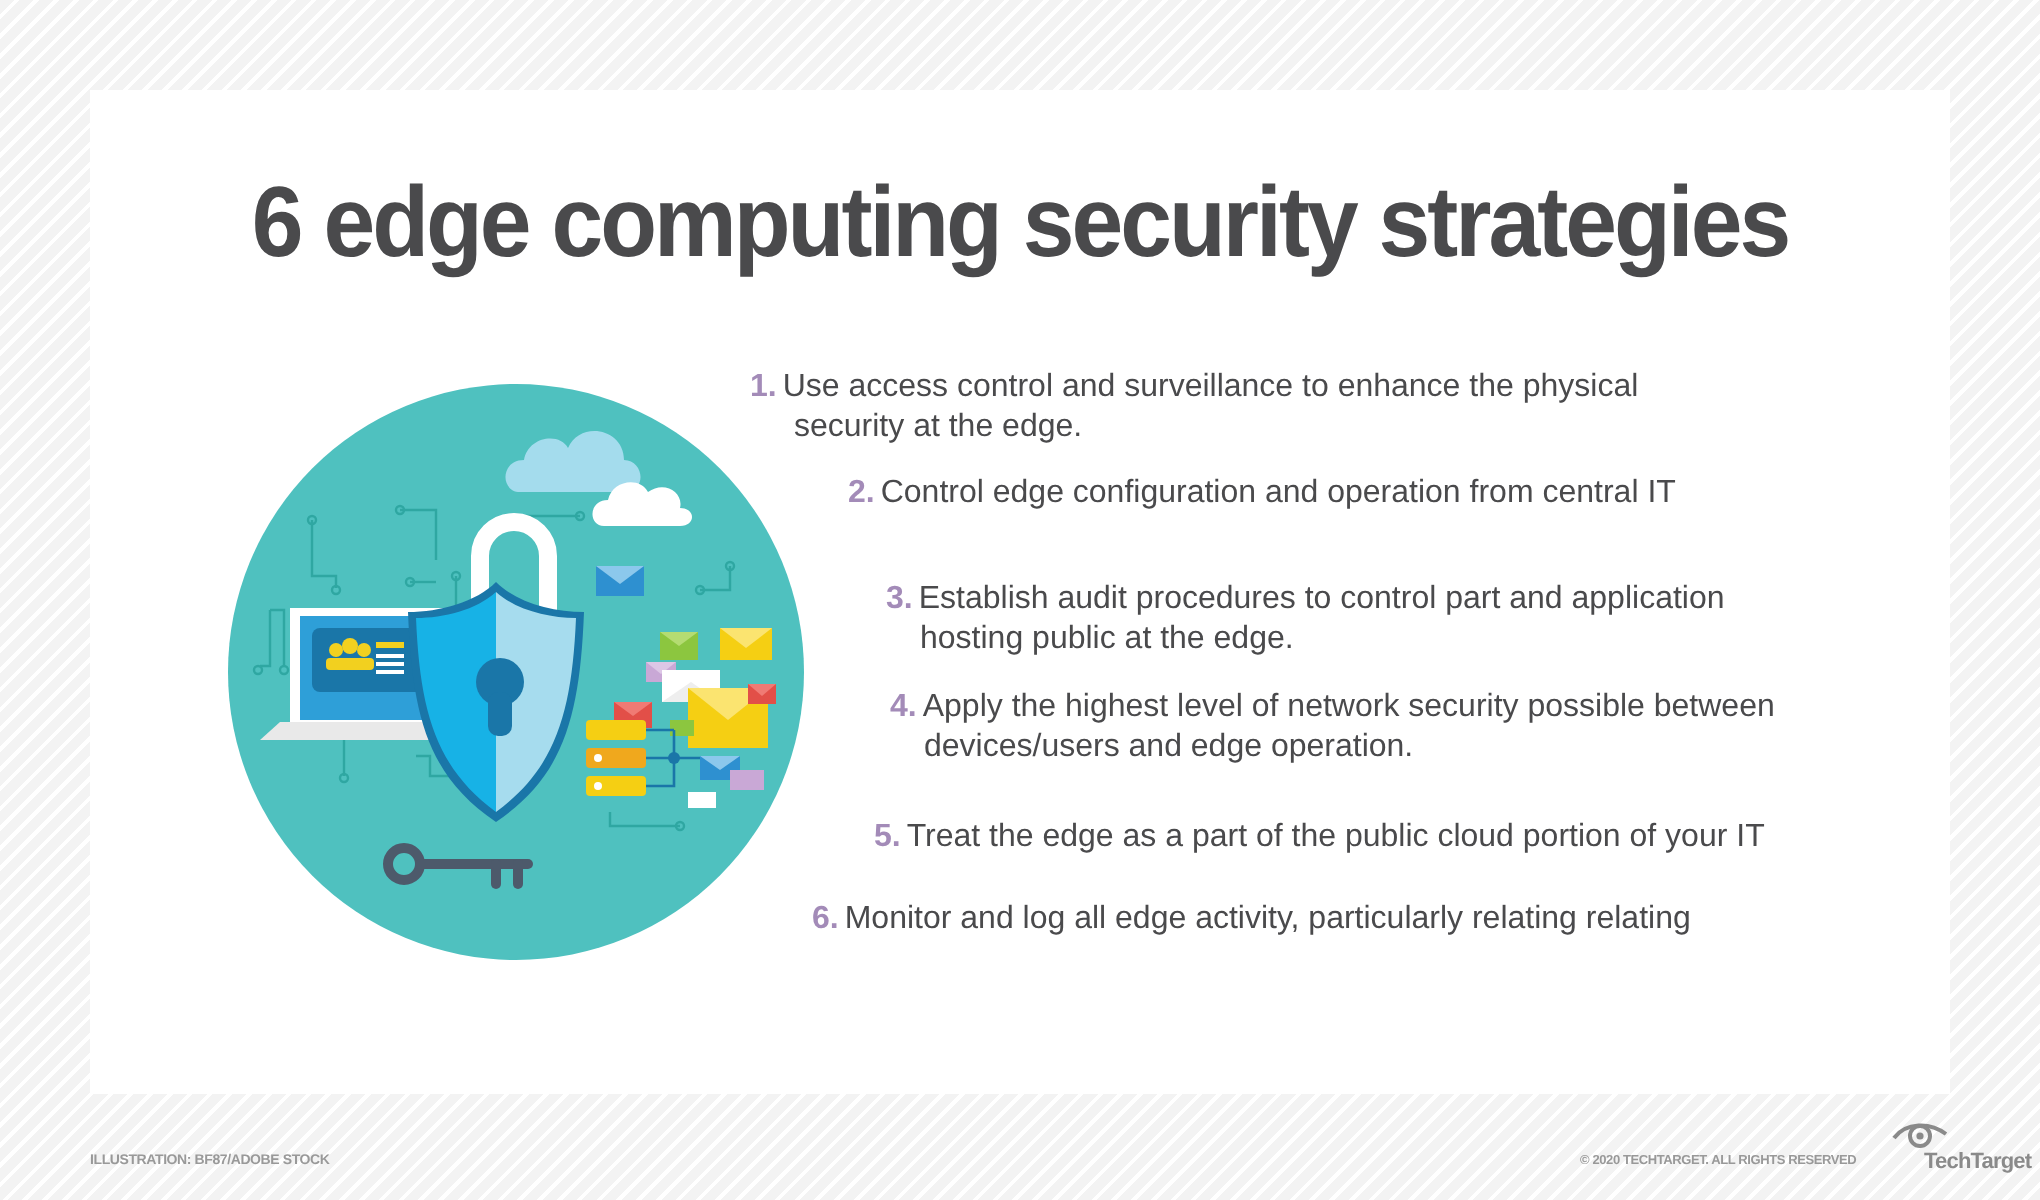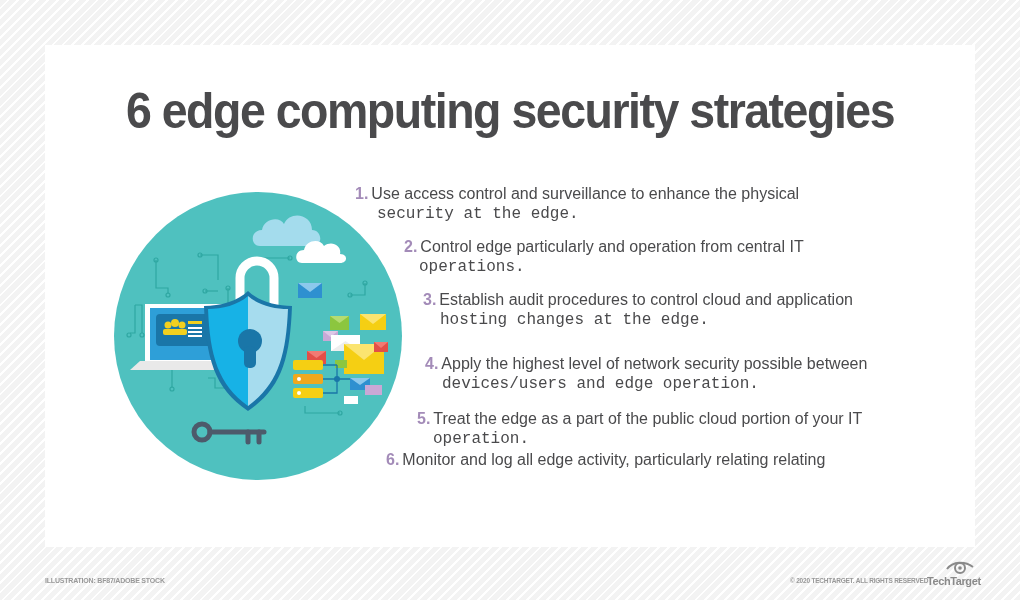--- a/index.html
+++ b/index.html
@@ -33,29 +33,29 @@
       position: absolute;
       left: 110px; top: 188px;
       width: 300px; height: 300px;
     }
     .item {
       position: absolute;
       font-family: "Liberation Sans", sans-serif;
       font-size: 16px;
       line-height: 20px;
       color: #4a4a4c;
+      margin-left: 20px;
     }
     .item .num {
       color: #a38bb8;
       font-weight: bold;
       margin-right: 3px;
     }
     .item .line2 {
       display: block;
-      font-family: Liberation Mono, monospace;
     }
     .footer-left {
       position: absolute;
       left: 45px; top: 577px;
       font-size: 7px;
       font-weight: bold;
       color: #999999;
       letter-spacing: -0.2px;
     }
     .footer-right {
@@ -71,20 +71,21 @@
       left: 927px; top: 561px;
       width: 50px; height: 28px;
     }
     .logo-text {
       position: absolute;
       left: 927px; top: 575px;
       font-size: 11px;
       font-weight: bold;
       color: #8a8a8a;
       letter-spacing: -0.4px;
+      padding-left: 35px;
     }
   </style>
 </head>
 <body>
 
 <div class="card"></div>
 
 <div class="title">6 edge computing security strategies</div>
 
 <svg class="illustration" viewBox="0 0 300 300" xmlns="http://www.w3.org/2000/svg">
@@ -212,37 +213,35 @@
     <path d="M149 244 V254"></path>
   </g>
 </svg>
 
 <div class="item" style="left:355px; top:184px;">
   <span class="num">1.</span><span>Use access control and surveillance to enhance the physical</span>
   <span class="line2" style="padding-left:22px;">security at the edge.</span>
 </div>
 
 <div class="item" style="left:404px; top:237px;">
-  <span class="num">2.</span><span>Control edge particularly and operation from central IT</span>
-  <span class="line2" style="padding-left:15px;">operations.</span>
+  <span class="num">2.</span><span>Control edge configuration and operation from central IT</span>
 </div>
 
 <div class="item" style="left:423px; top:290px;">
-  <span class="num">3.</span><span>Establish audit procedures to control cloud and application</span>
-  <span class="line2" style="padding-left:17px;">hosting changes at the edge.</span>
-</div>
-
-<div class="item" style="left:425px; top:354px;">
+  <span class="num">3.</span><span>Establish audit procedures to control part and application</span>
+  <span class="line2" style="padding-left:17px;">hosting public at the edge.</span>
+</div>
+
+<div class="item" style="left:425px; top:344px;">
   <span class="num">4.</span><span>Apply the highest level of network security possible between</span>
   <span class="line2" style="padding-left:17px;">devices/users and edge operation.</span>
 </div>
 
 <div class="item" style="left:417px; top:409px;">
   <span class="num">5.</span><span>Treat the edge as a part of the public cloud portion of your IT</span>
-  <span class="line2" style="padding-left:16px;">operation.</span>
 </div>
 
 <div class="item" style="left:386px; top:450px;">
   <span class="num">6.</span><span>Monitor and log all edge activity, particularly relating relating</span>
 </div>
 
 <div class="footer-left">ILLUSTRATION: BF87/ADOBE STOCK</div>
 <div class="footer-right">© 2020 TECHTARGET. ALL RIGHTS RESERVED</div>
 
 <svg class="logo" viewBox="0 0 50 28" xmlns="http://www.w3.org/2000/svg">

